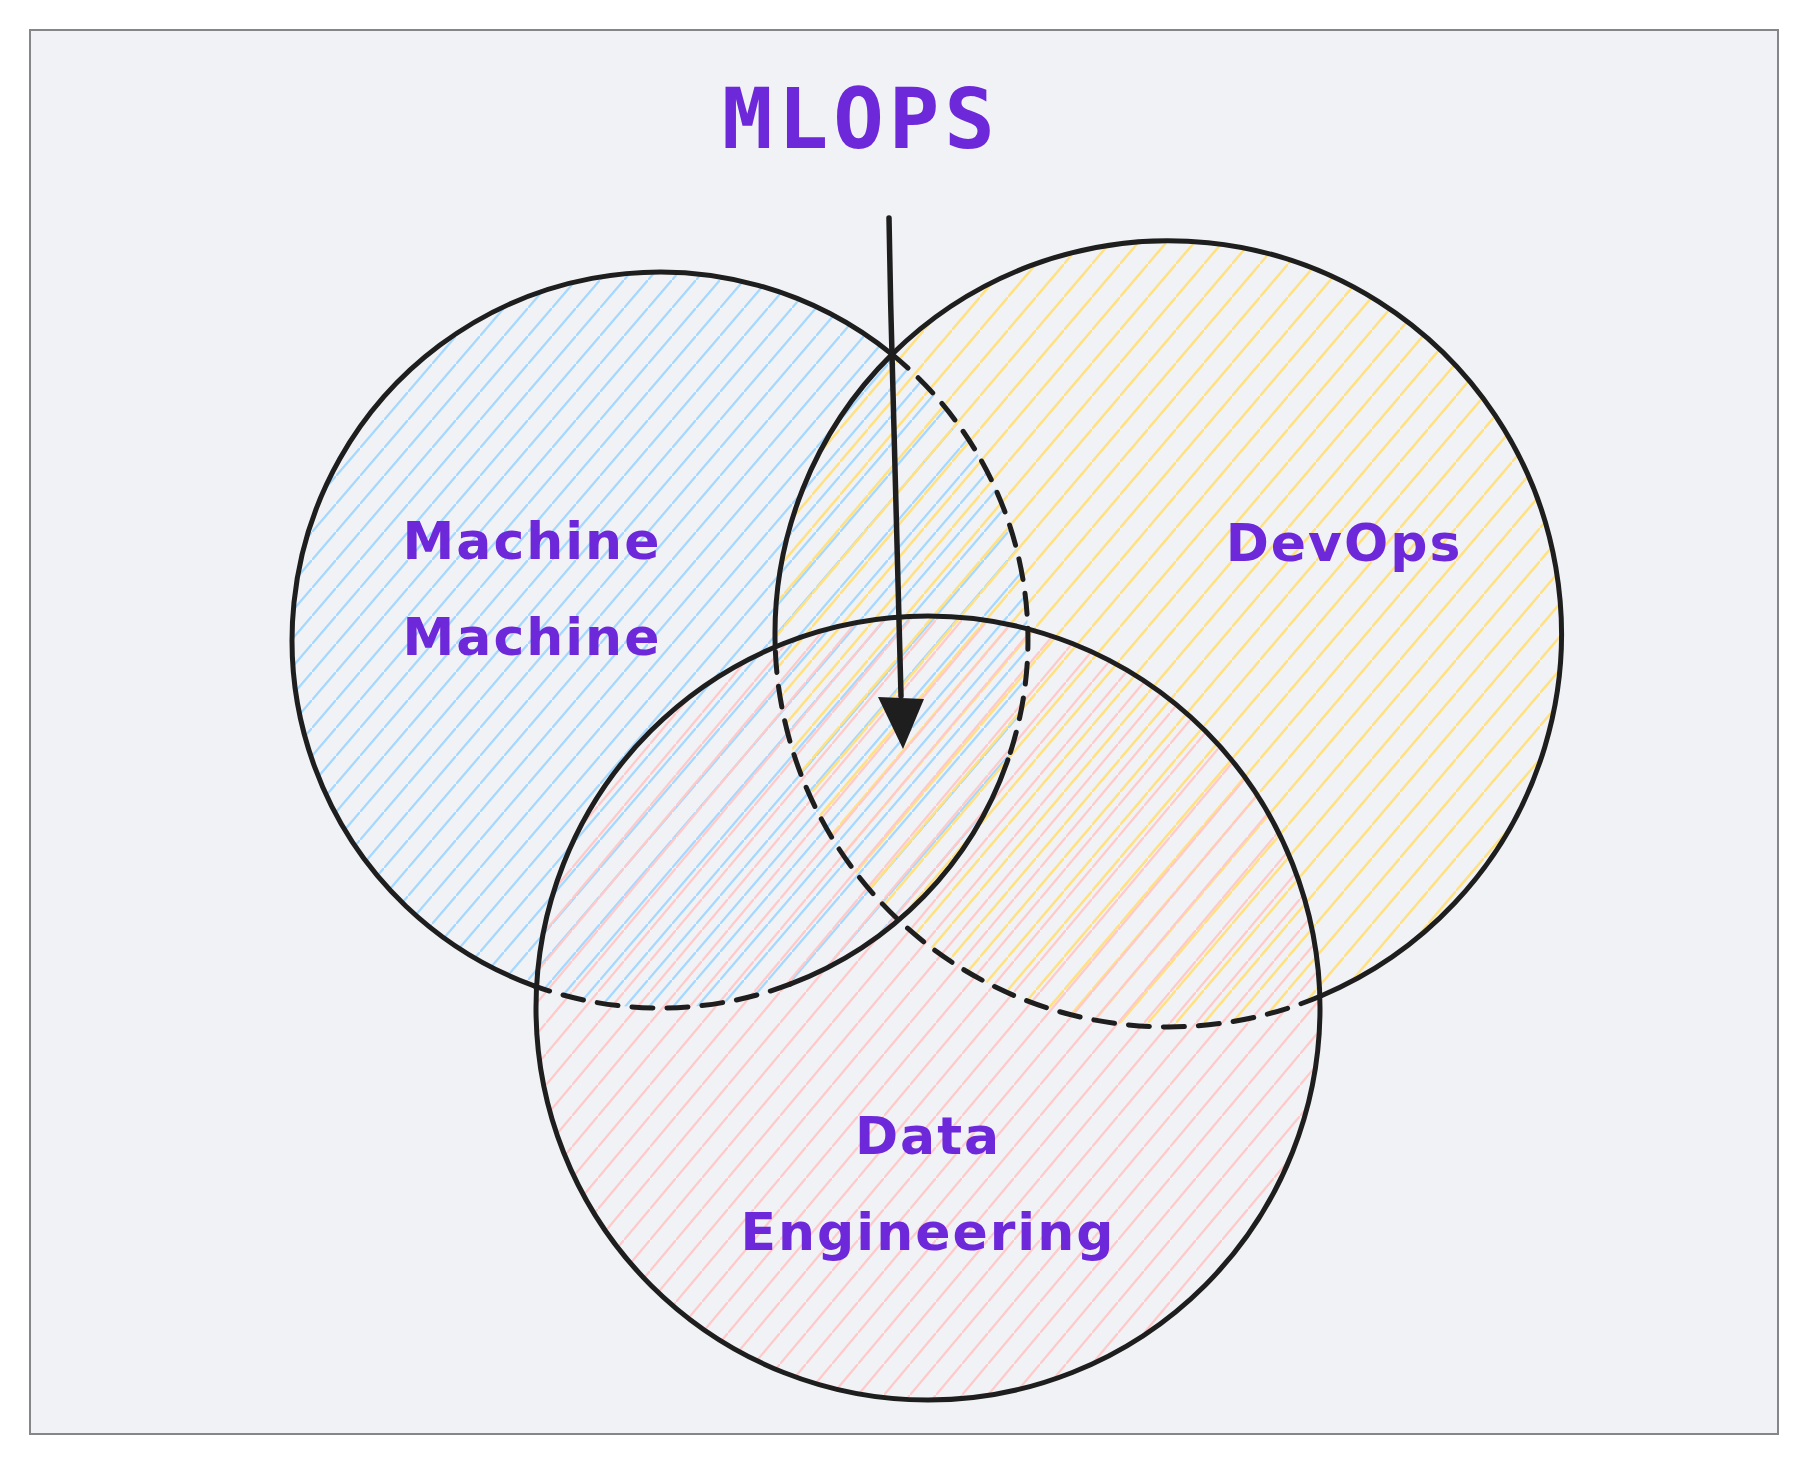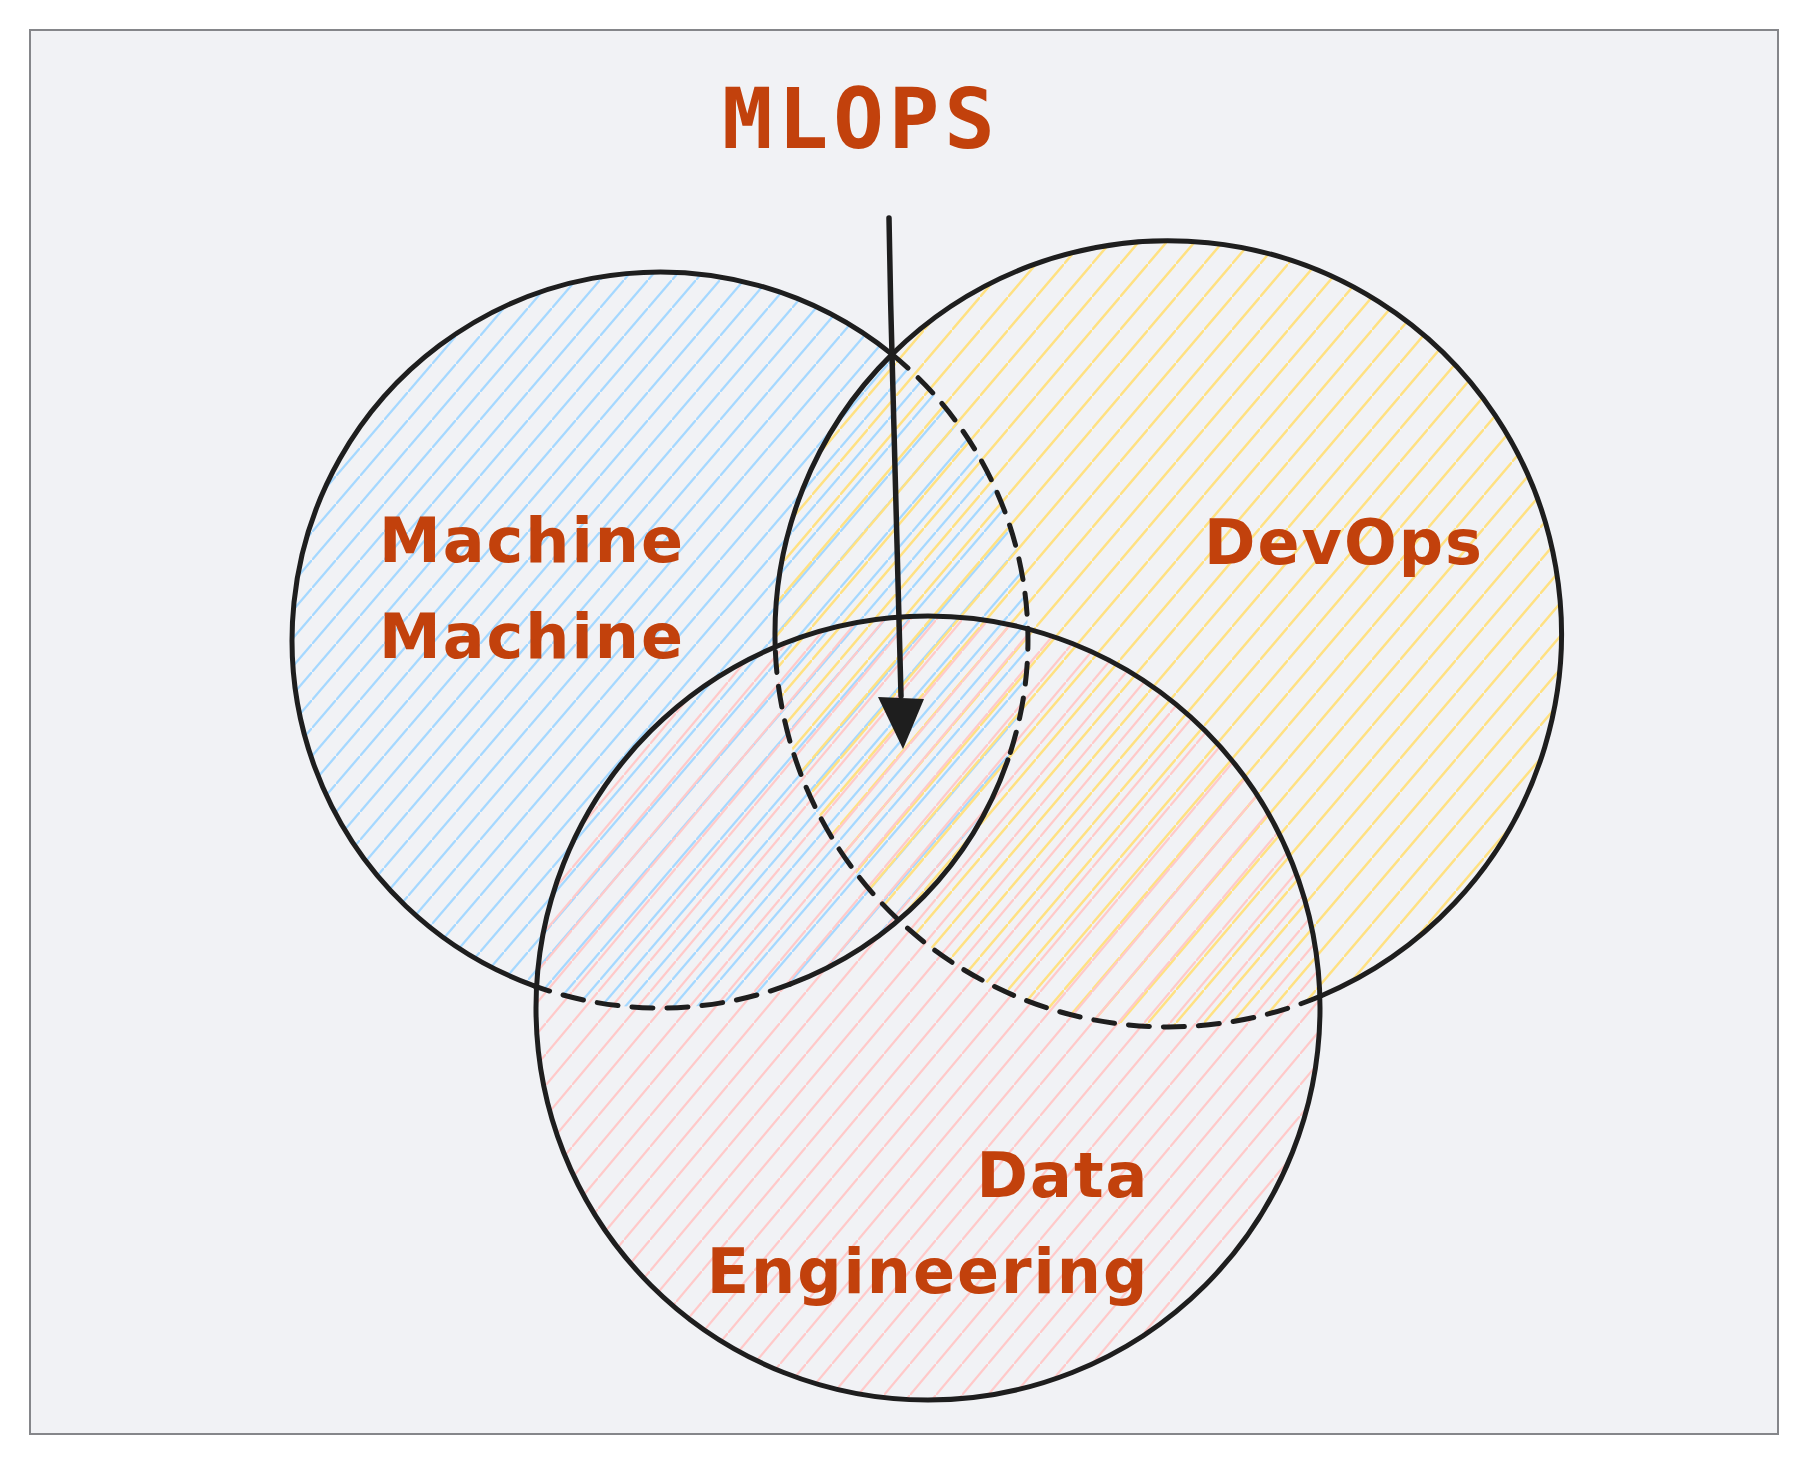--- a/index.html
+++ b/index.html
@@ -4,29 +4,29 @@
 <style>
   html,body{margin:0;padding:0;background:#ffffff;width:1812px;height:1468px;overflow:hidden;}
   .frame{
     position:absolute;left:29px;top:29px;width:1750px;height:1406px;
     background:#f1f2f5;border:2px solid #85868a;box-sizing:border-box;
   }
   .stage{position:absolute;left:0;top:0;width:1812px;height:1468px;}
   svg.diagram{position:absolute;left:0;top:0;}
   .label{
     position:absolute;transform:translate(-50%,-50%);
-    color:#c2410c;text-align:center;white-space:nowrap;
+    color:#6d28d9;text-align:center;white-space:nowrap;
     font-family:"DejaVu Sans","Liberation Sans",sans-serif;
     font-weight:600;
   }
   .title{
     font-family:"DejaVu Sans Mono","Liberation Mono",monospace;
     font-weight:700;font-size:84px;letter-spacing:5px;
   }
-  .circle-label{font-size:62px;letter-spacing:2px;line-height:96px;text-align:right;}
+  .circle-label{font-size:52px;letter-spacing:2px;line-height:96px;}
 </style>
 </head>
 <body>
 
 <div class="stage">
   <div class="frame"></div>
 
   <svg class="diagram" width="1812" height="1468" viewBox="0 0 1812 1468">
     <defs>
       <pattern id="hatch-blue" width="24" height="28" patternUnits="userSpaceOnUse">
@@ -67,17 +67,17 @@
 
   <div class="label title" style="left:861px;top:119px;">MLOPS</div>
 
   <div class="label circle-label" style="left:532px;top:589px;">
     <div>Machine</div>
     <div>Machine</div>
   </div>
 
   <div class="label circle-label" style="left:1344px;top:543px;">DevOps</div>
 
-  <div class="label circle-label" style="left:928px;top:1224px;">
+  <div class="label circle-label" style="left:928px;top:1184px;">
     <div>Data</div>
     <div>Engineering</div>
   </div>
 </div>
 
 </body></html>

